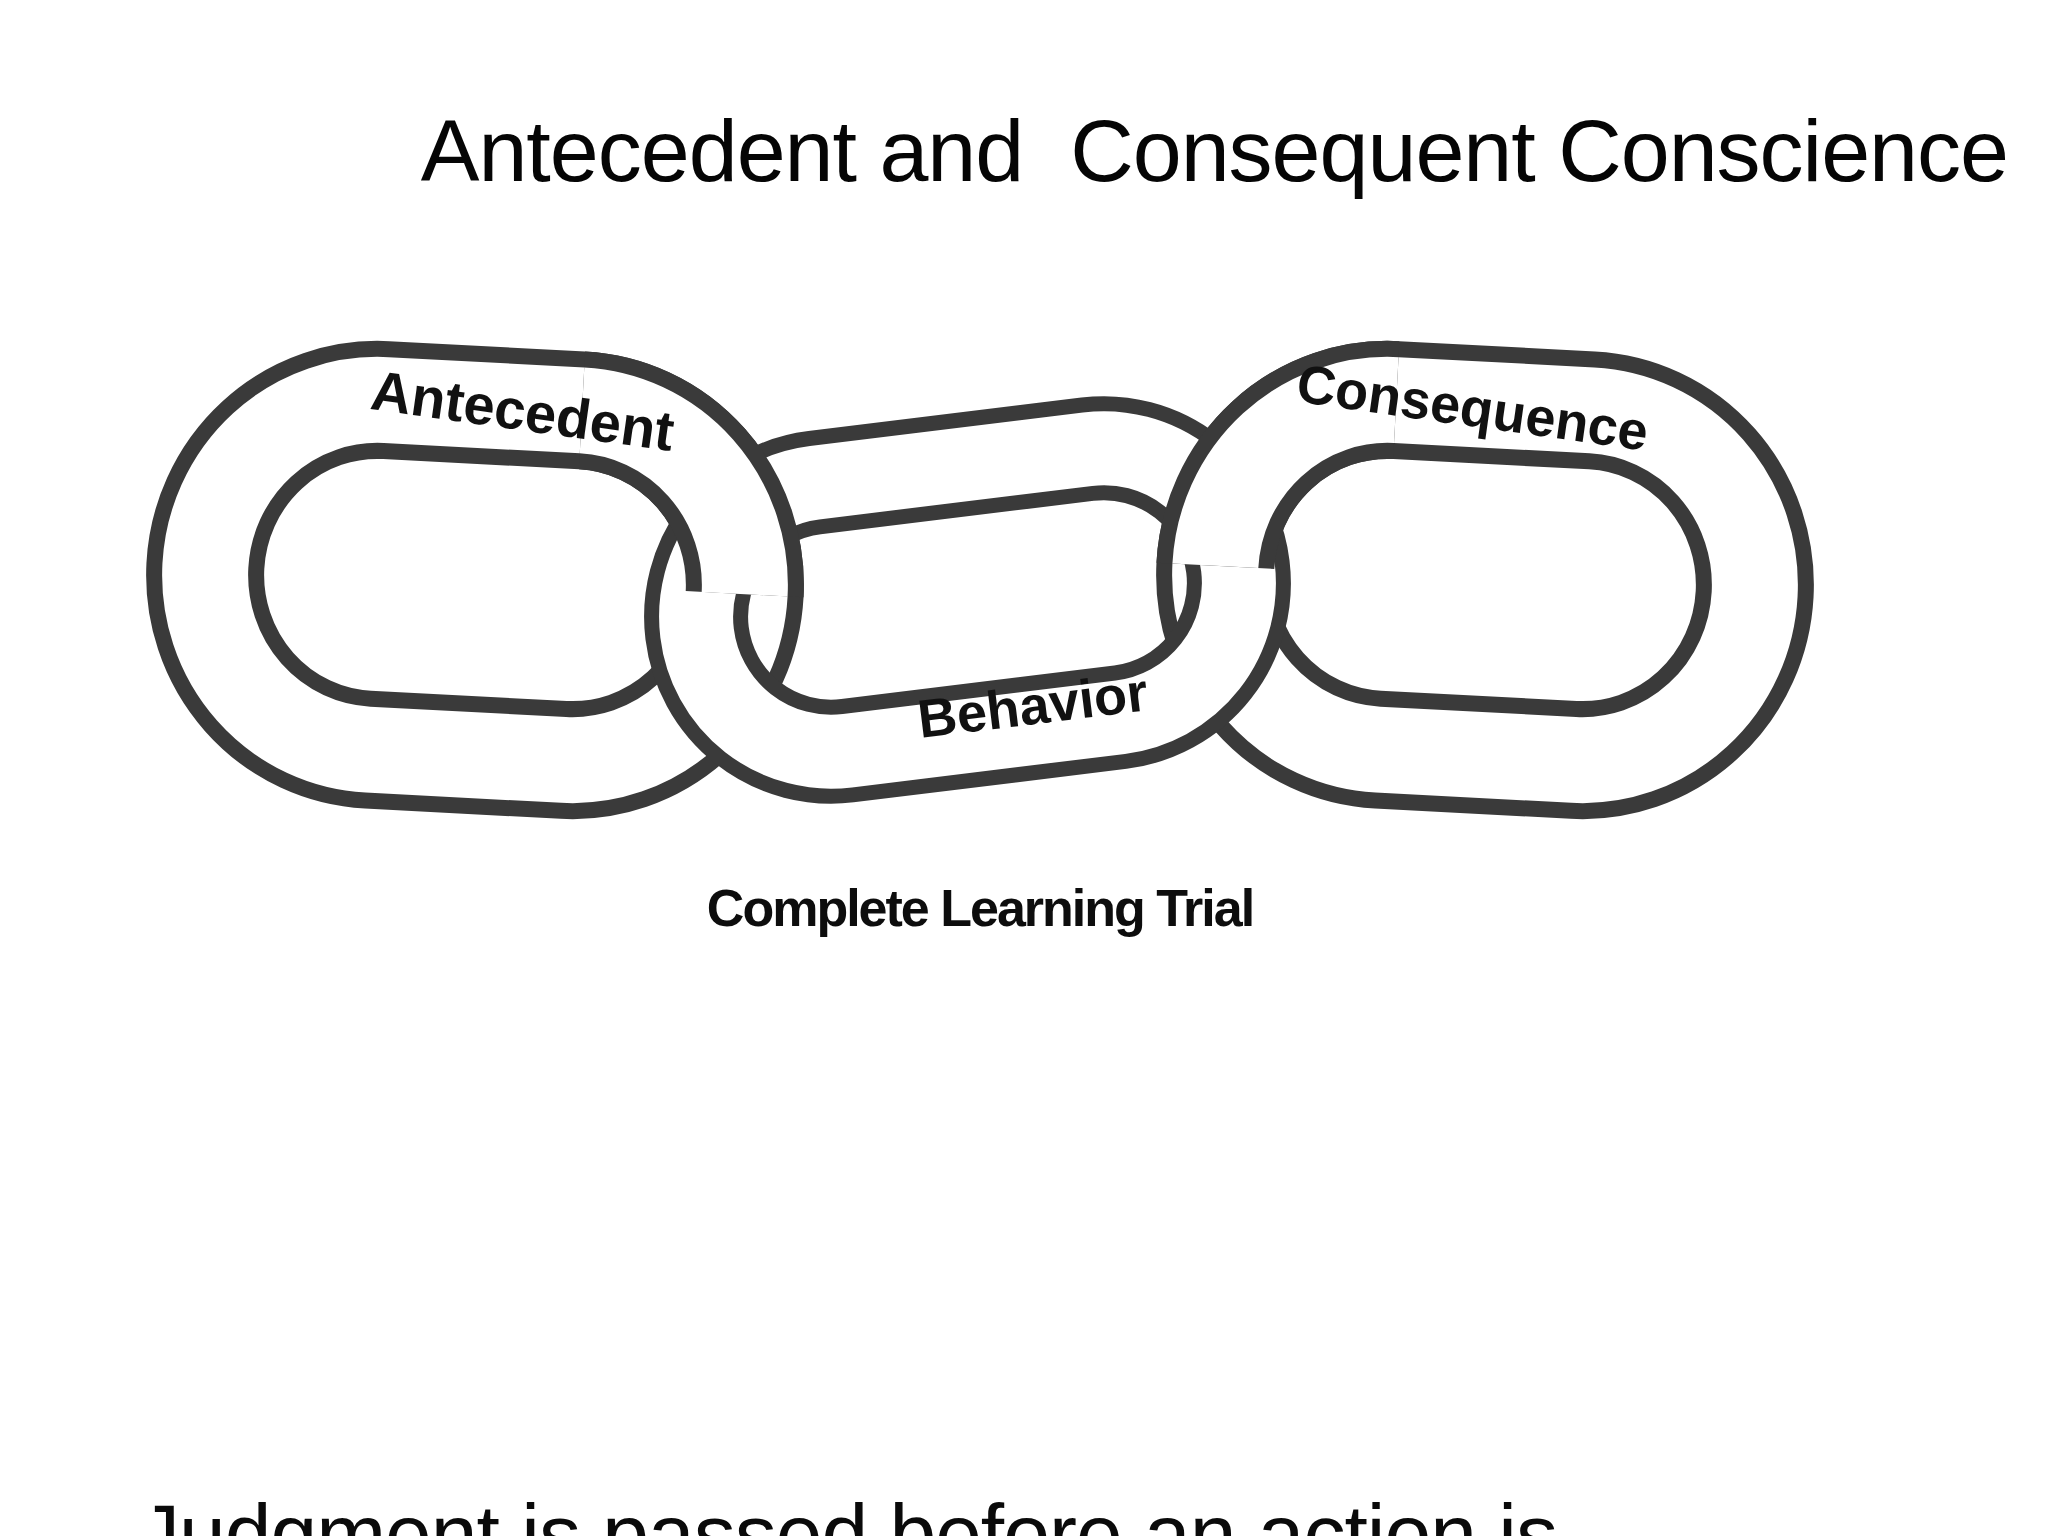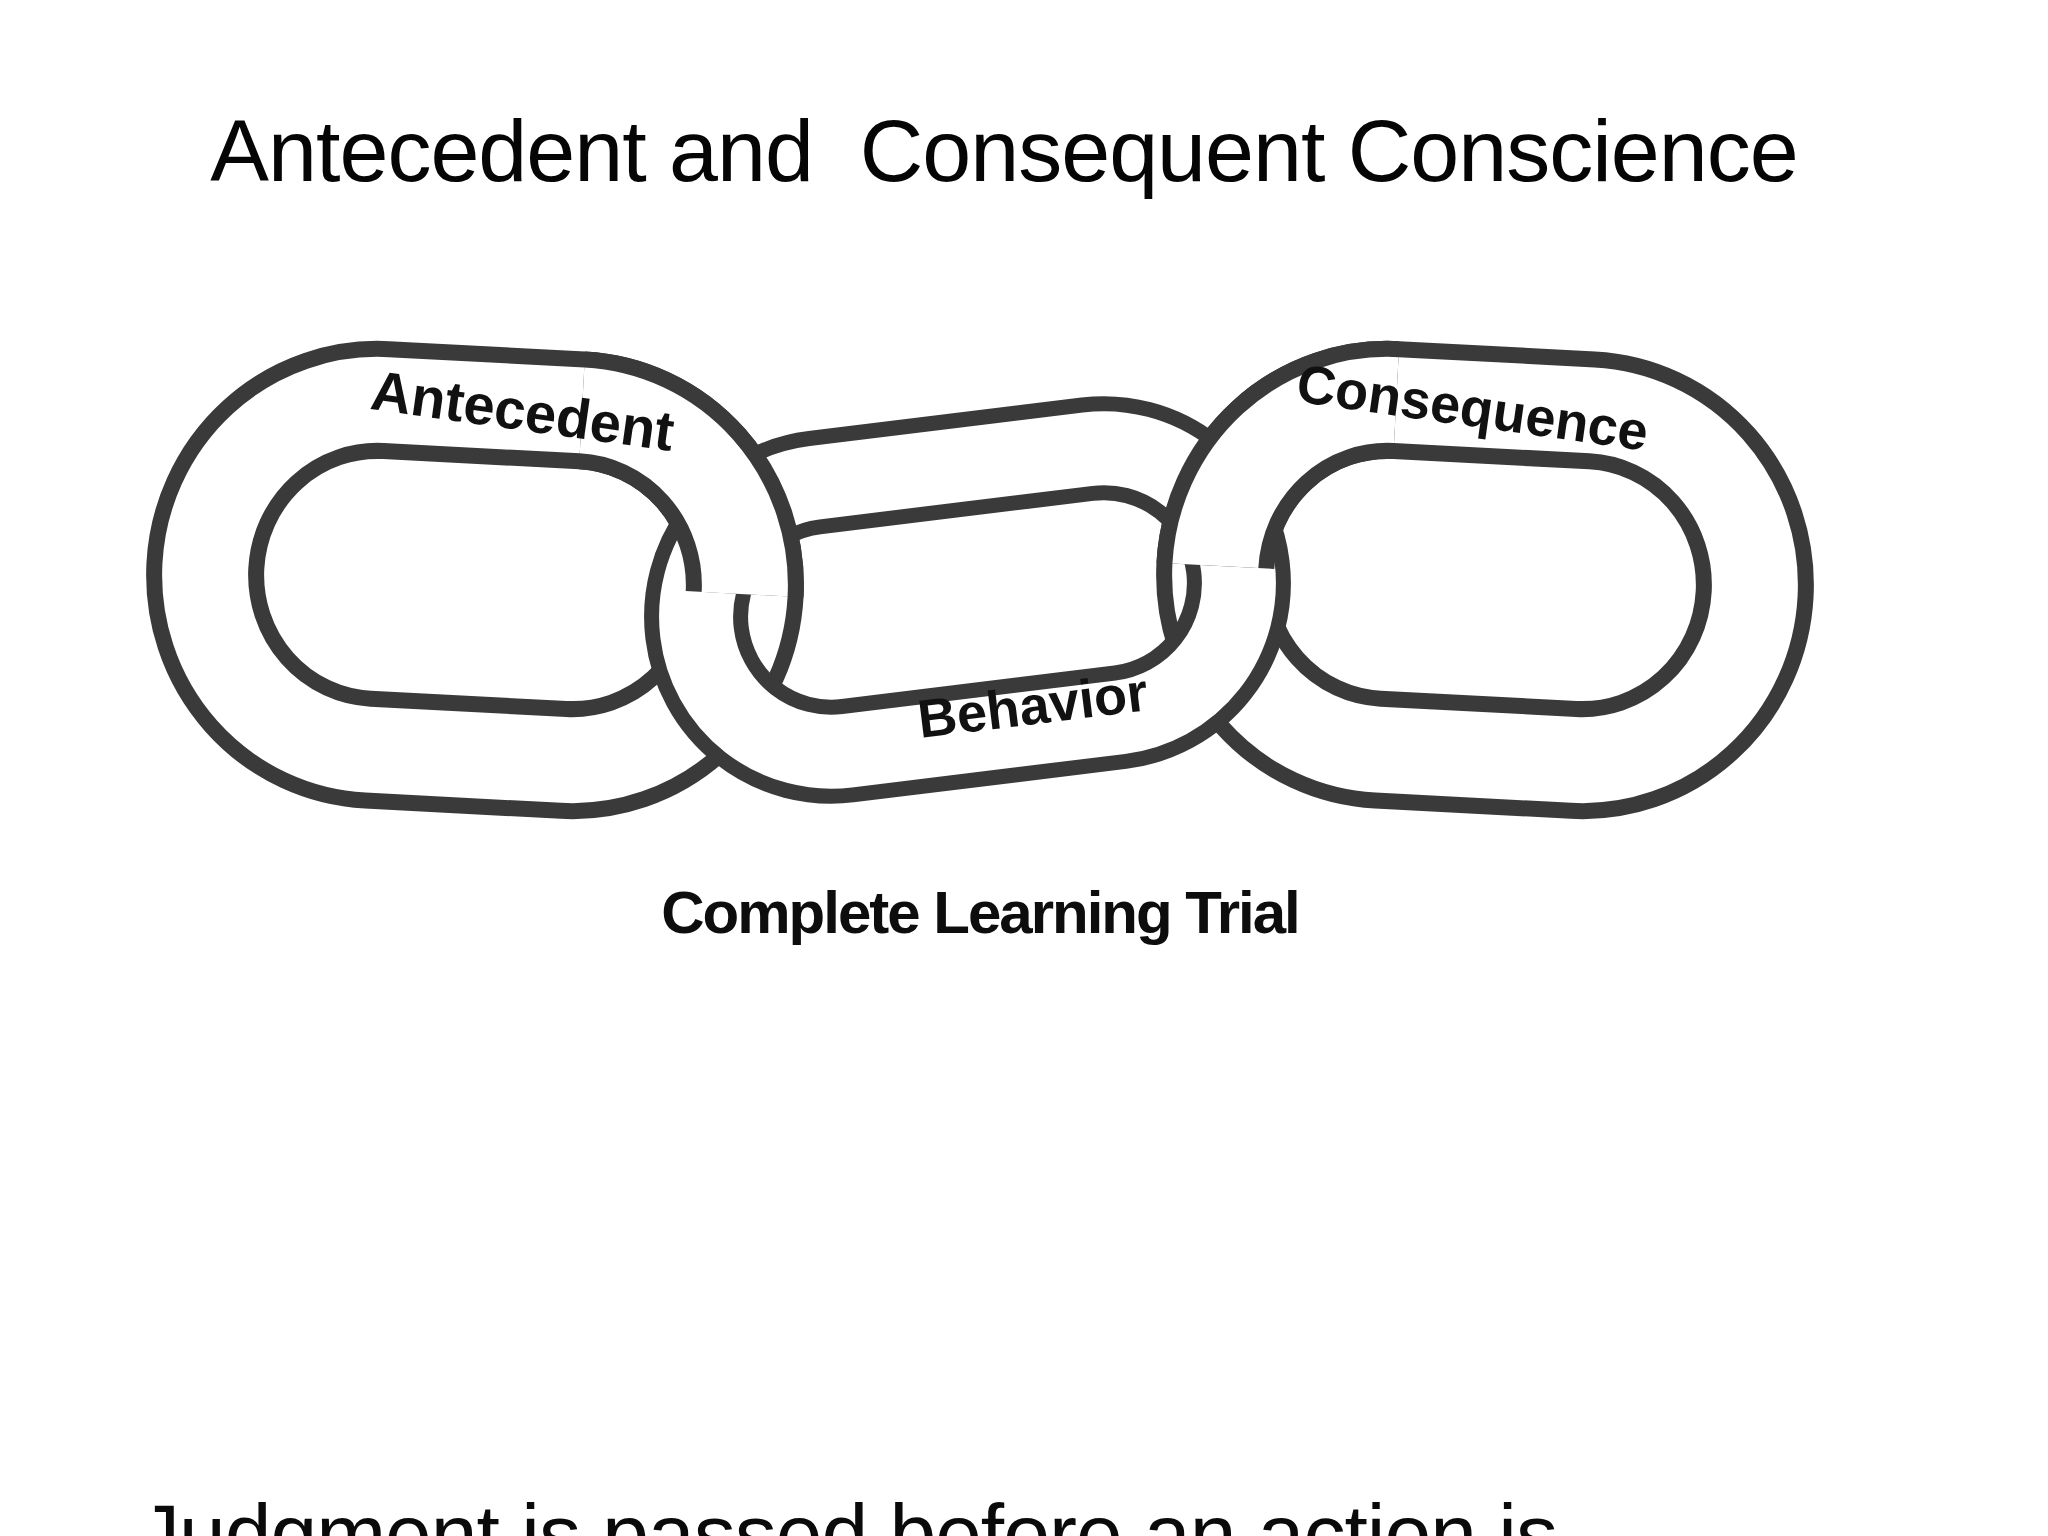--- a/index.html
+++ b/index.html
@@ -14,40 +14,40 @@
     background: #ffffff;
     overflow: hidden;
     font-family: "Liberation Sans", sans-serif;
     color: #0b0b0b;
   }
   .page-title {
     position: absolute;
     top: 100px;
     left: 0;
     width: 2008px;
-    text-align: center;
+    text-align: right;
     font-size: 88px;
     font-weight: 400;
     letter-spacing: -1px;
     white-space: pre;
     color: #050505;
   }
   .chain-svg {
     position: absolute;
     inset: 0;
     width: 2048px;
     height: 1536px;
   }
   .diagram-caption {
     position: absolute;
     top: 878px;
     left: 0;
     width: 1960px;
     text-align: center;
-    font-size: 60px;
+    font-size: 52px;
     font-weight: 700;
     letter-spacing: -2px;
     white-space: pre;
     color: #0d0d0d;
   }
   .body-text {
     position: absolute;
     left: 138px;
     top: 1192px;
     font-size: 84px;

